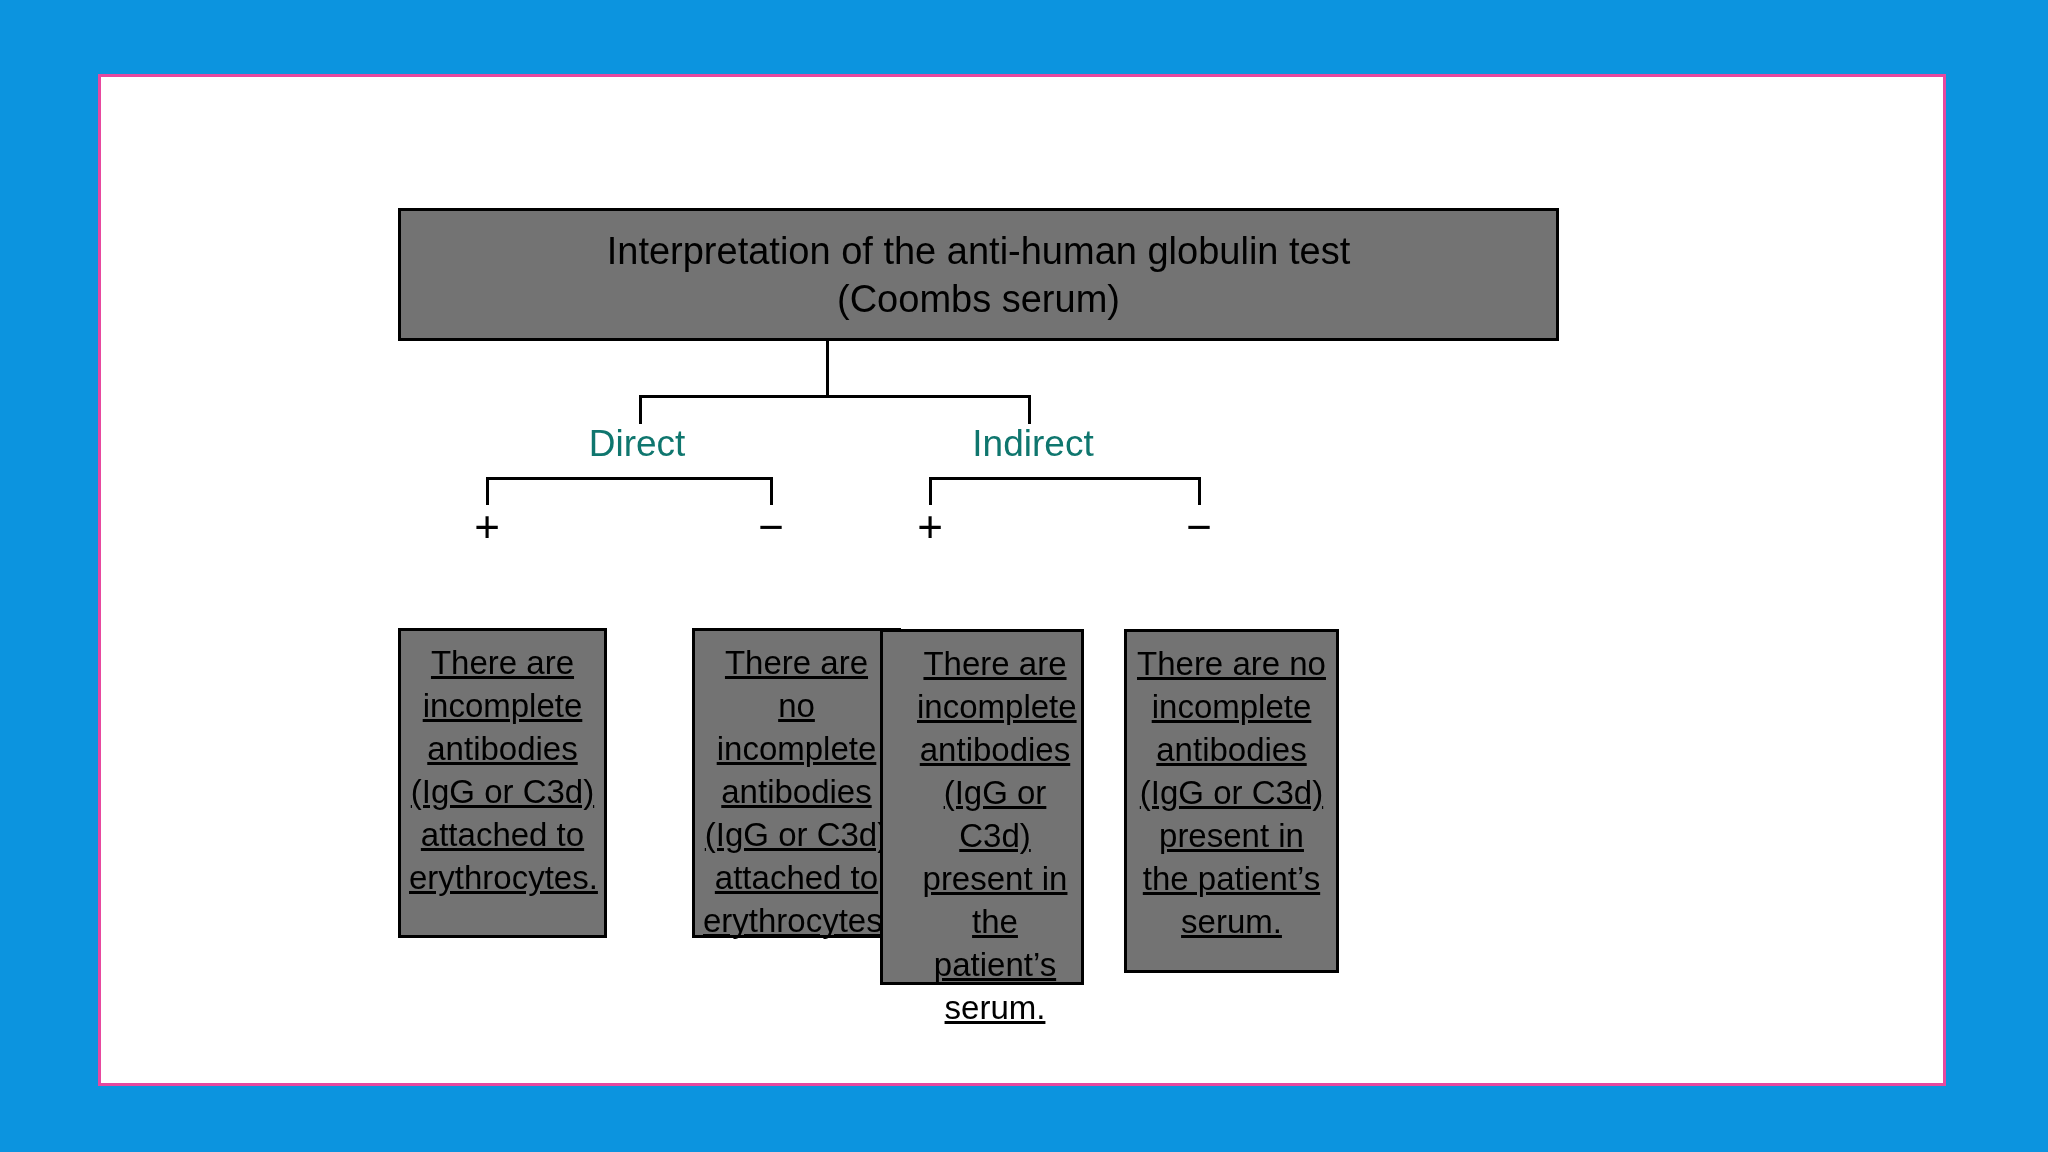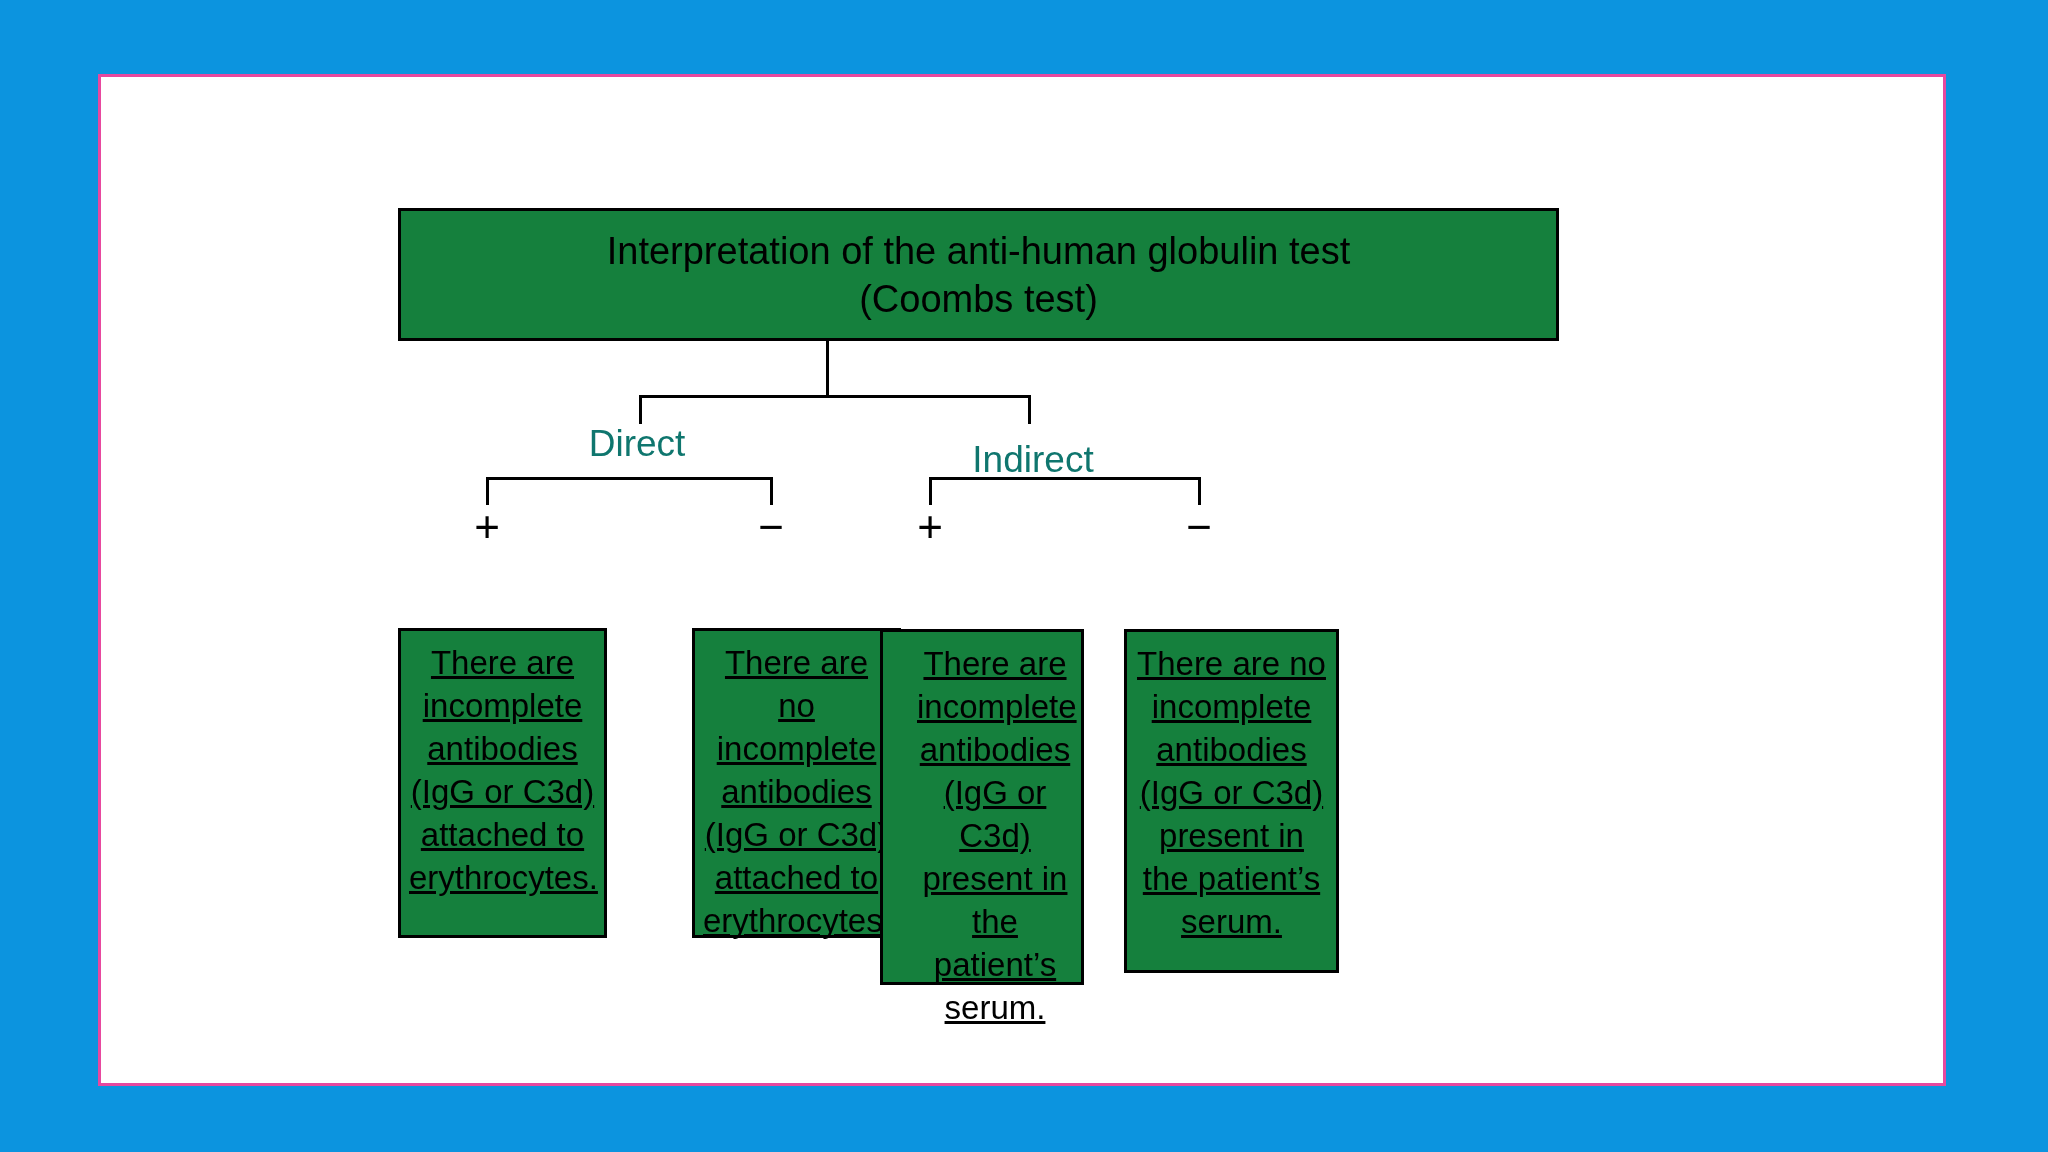--- a/index.html
+++ b/index.html
@@ -41,21 +41,21 @@
     left: 0;
     top: 0;
     width: 1848px;
     height: 1012px;
   }
 
   .node {
     position: absolute;
     box-sizing: border-box;
     border: 3px solid #000000;
-    background: #15803d;
+    background: #737373;
     color: #000000;
     display: flex;
     align-items: center;
     justify-content: center;
     text-align: center;
   }
 
   
   #title-node {
     left: 297px;
@@ -112,21 +112,21 @@
   .branch-label {
     position: absolute;
     font-size: 37px;
     line-height: 37px;
     color: #0f766e;
     text-align: center;
     white-space: nowrap;
     transform: translateX(-50%);
   }
   #label-direct   { left: 536px; top: 348px; }
-  #label-indirect { left: 932px; top: 364px; }
+  #label-indirect { left: 932px; top: 348px; }
 
   
   .sign {
     position: absolute;
     font-size: 44px;
     line-height: 44px;
     color: #000000;
     text-align: center;
     white-space: nowrap;
     transform: translateX(-50%);
@@ -141,21 +141,21 @@
 <body>
 
 <div id="figure-canvas">
   <div id="figure-card">
 
     <div id="flowchart">
 
       <div class="node" id="title-node">
         <div>
           <div>Interpretation of the anti-human globulin test</div>
-          <div>(Coombs test)</div>
+          <div>(Coombs serum)</div>
         </div>
       </div>
 
       <div class="line line-v" id="stem-main"></div>
       <div class="line line-h" id="bar-main"></div>
       <div class="line line-v" id="drop-direct"></div>
       <div class="line line-v" id="drop-indirect"></div>
 
       <div class="branch-label" id="label-direct">Direct</div>
       <div class="branch-label" id="label-indirect">Indirect</div>

